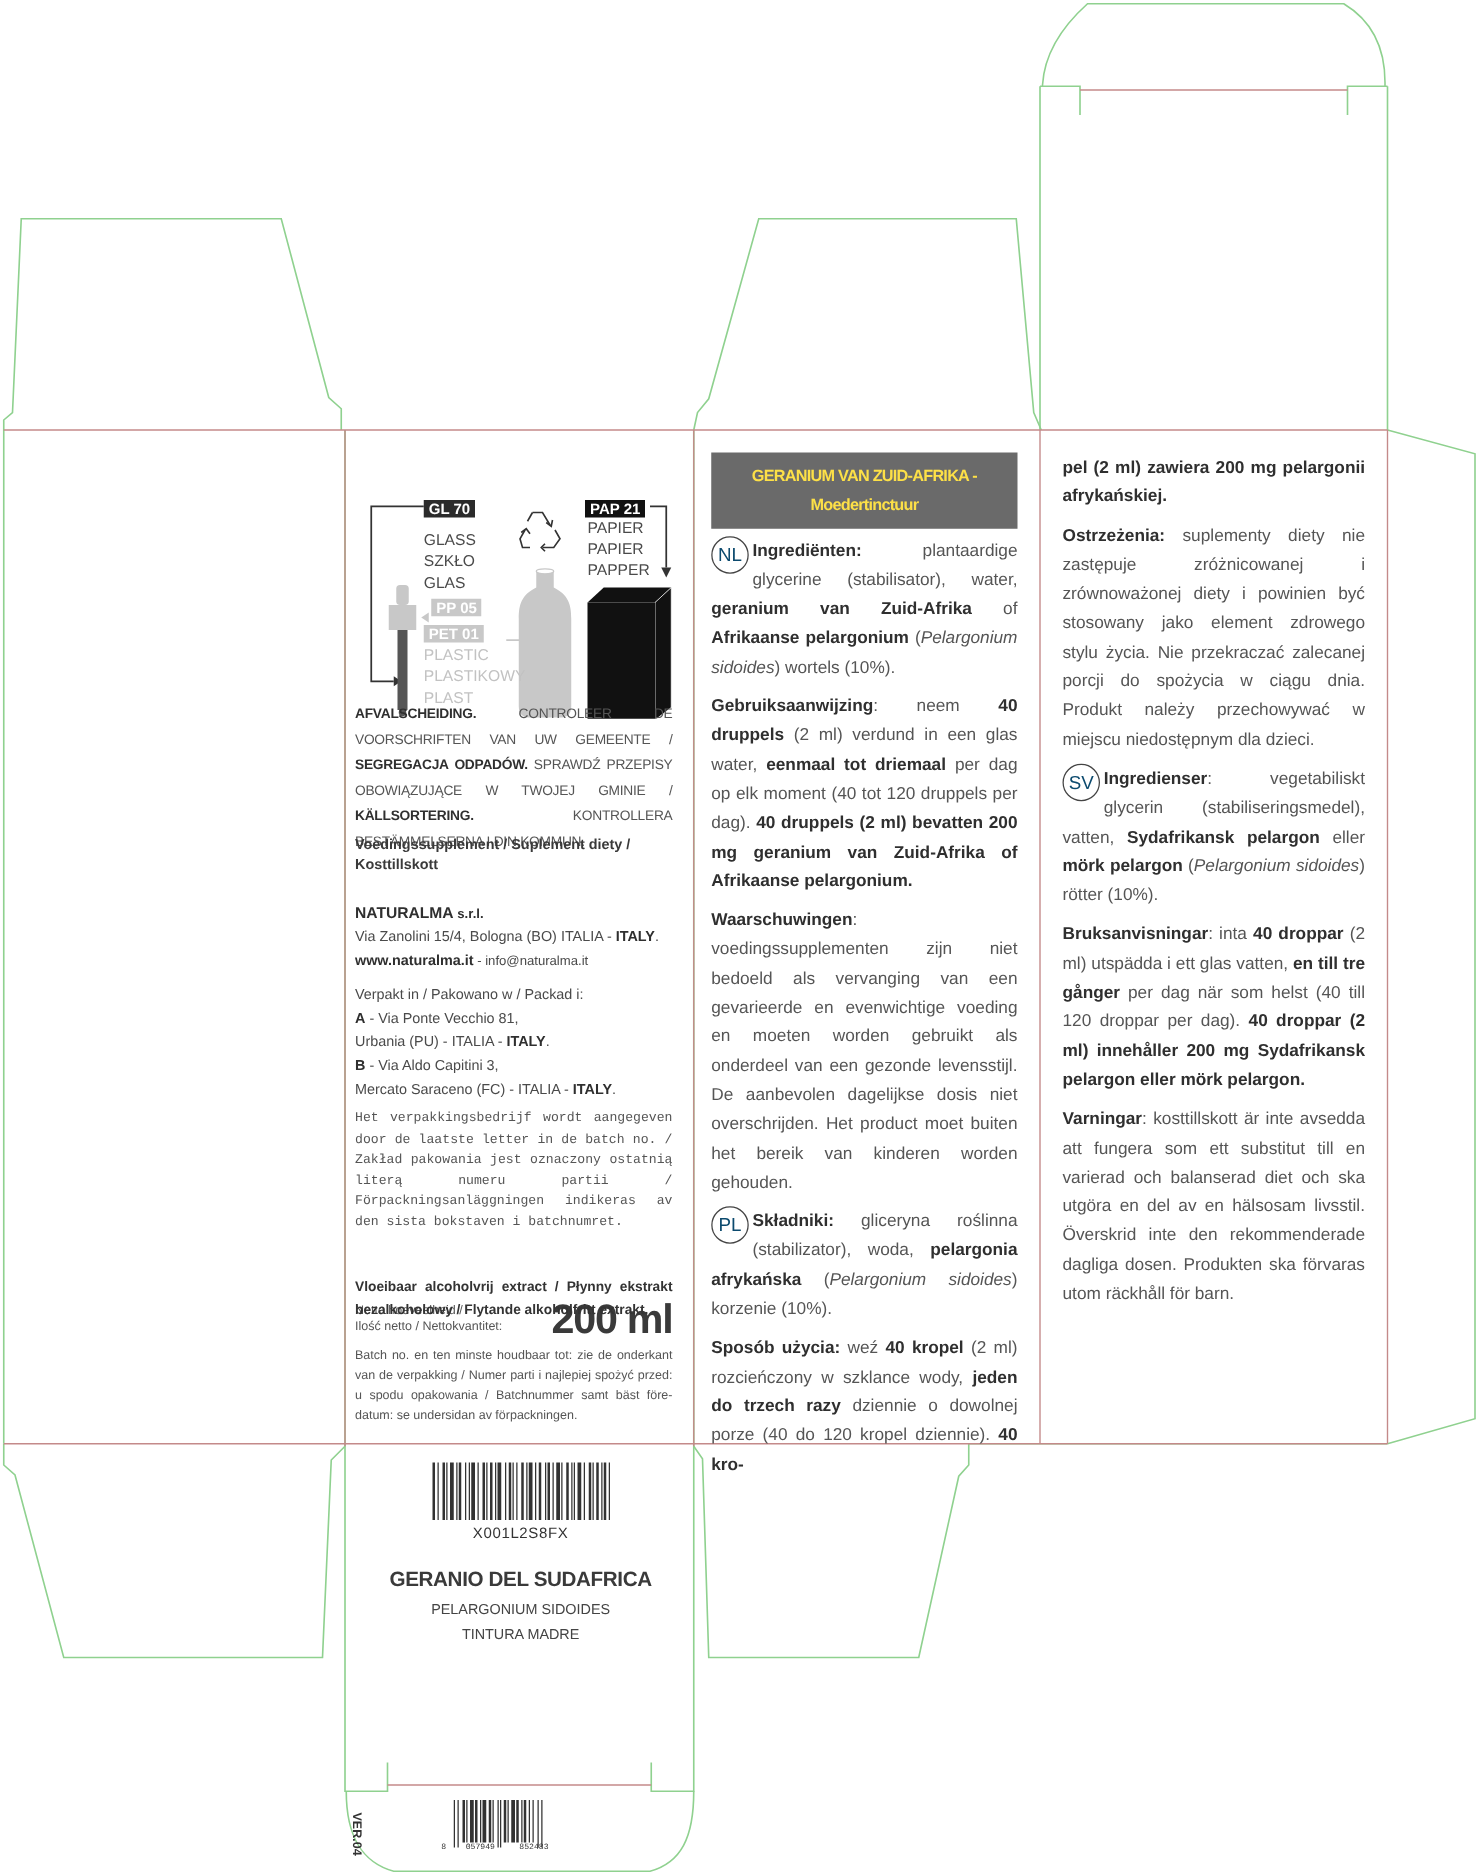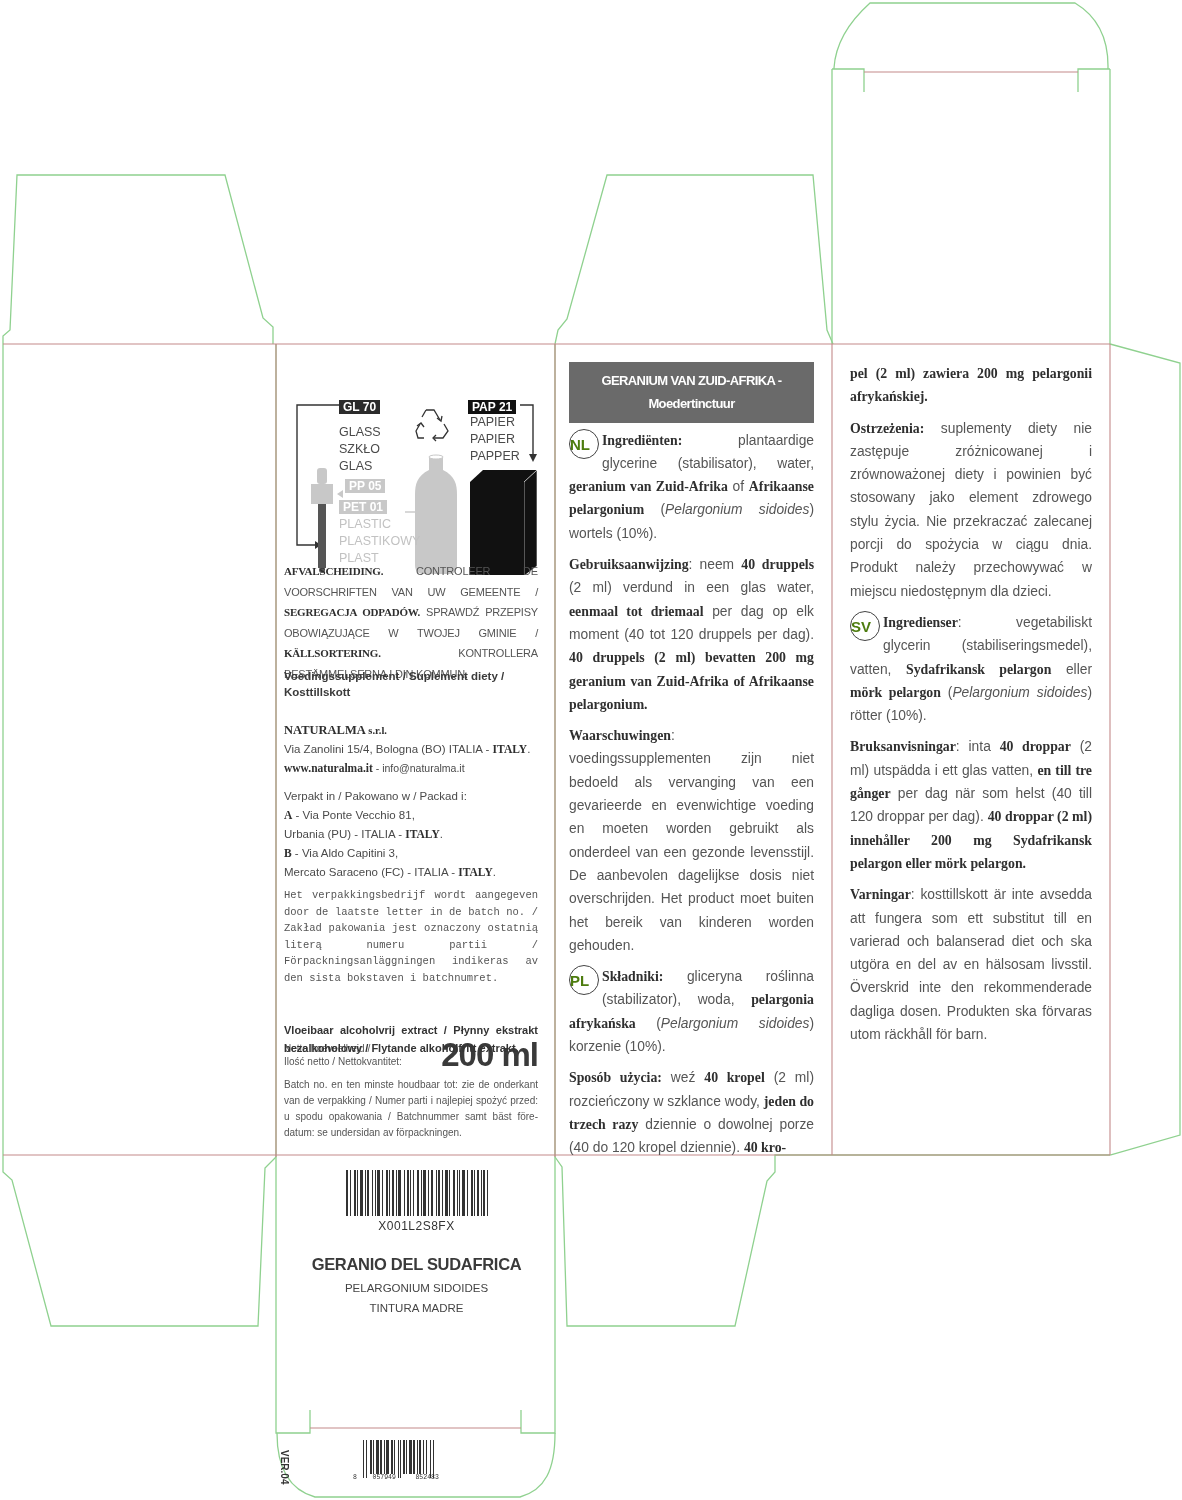--- a/index.html
+++ b/index.html
@@ -1,20 +1,20 @@
 <!DOCTYPE html>
 <html><head>
 <meta charset="utf-8">
 <style>
   html, body { margin:0; padding:0; background:#ffffff; }
   body { width:1182px; height:1500px; position:relative; overflow:hidden;
          font-family:"Liberation Sans", sans-serif; color:#4a4a4a; }
   svg.dieline { position:absolute; left:0; top:0; width:1182px; height:1500px; }
   .panel { position:absolute; box-sizing:border-box; }
-  b, .b { color:#2f2f2f; font-weight:bold;font-family:Liberation Serif, serif; }
+  b, .b { color:#2f2f2f; font-weight:bold; }
 
   
   .recy { position:absolute; left:295px; top:372px; width:250px; height:175px;margin-top:28px; }
   .tag { position:absolute; font-weight:bold; font-size:12px; padding:0 4px; line-height:14px; color:#fff; }
   .tag.dark { background:#2b2b2b; }
   .tag.light { background:#c8c8c8; }
   .mat { position:absolute; font-size:12.5px; line-height:17px; }
   .mat.grey { color:#c2c2c2; }
 
   .p1 { left:284px; width:254px; }
@@ -23,24 +23,24 @@
   .addr { font-size:11.5px; line-height:19px; }
   .just { text-align:justify; }
   .packer { font-size:10.5px; line-height:16.5px; color:#555;font-family:Liberation Mono, monospace; }
   .netlbl { font-size:10px; line-height:13px; color:#555; }
   .net { font-size:33px; font-weight:bold; color:#3a3a3a; letter-spacing:-1px; }
   .extract { font-size:11px; line-height:18px; font-weight:bold; color:#333; }
   .batch { font-size:10px; line-height:16px; color:#555; text-align:justify; }
 
   .col { font-size:13.8px; line-height:23.3px; text-align:justify; color:#555; }
   .col p { margin:0 0 8px 0; }
-  .hdr { background:#6a6a6a; color:#ffffff; font-weight:bold; font-size:13px;
+  .hdr { background:#6a6a6a; color:#fde047; font-weight:bold; font-size:13px;
          text-align:center; padding:7px 16px; letter-spacing:-0.6px; margin-bottom:6px; }
   .lang { float:left; width:30px; height:30px; border:1.5px solid #444; border-radius:50%;
-          font-size:15px; line-height:30px; margin:0 3px 0 0; color:#4d7c0f; box-sizing:border-box;font-weight:bold; }
+          font-size:15px; line-height:30px; text-align:center; margin:0 3px 0 0; color:#0c4a6e; box-sizing:border-box; }
 
   .bottom { position:absolute; left:278px; top:1170px; width:277px; text-align:center; }
   .barcode { display:flex; justify-content:center; height:46px; gap:0; }
   .barcode span { display:inline-block; background:#333; height:100%; }
   .code { font-size:12px; color:#333; margin-top:3px; letter-spacing:0.5px; }
   .ptitle { font-weight:bold; font-size:16.5px; margin-top:22px; color:#3a3a3a; letter-spacing:-0.3px; }
   .psub { font-size:11.5px; margin-top:8px; color:#444; }
   .ver { position:absolute; left:290px; top:1450px; font-size:10px; transform:rotate(90deg); transform-origin:left top; color:#333; font-weight:bold; }
   .ean { position:absolute; left:363px; top:1440px; width:110px; height:40px; }
   .ean .bars { display:flex; height:34px; align-items:flex-start; }

